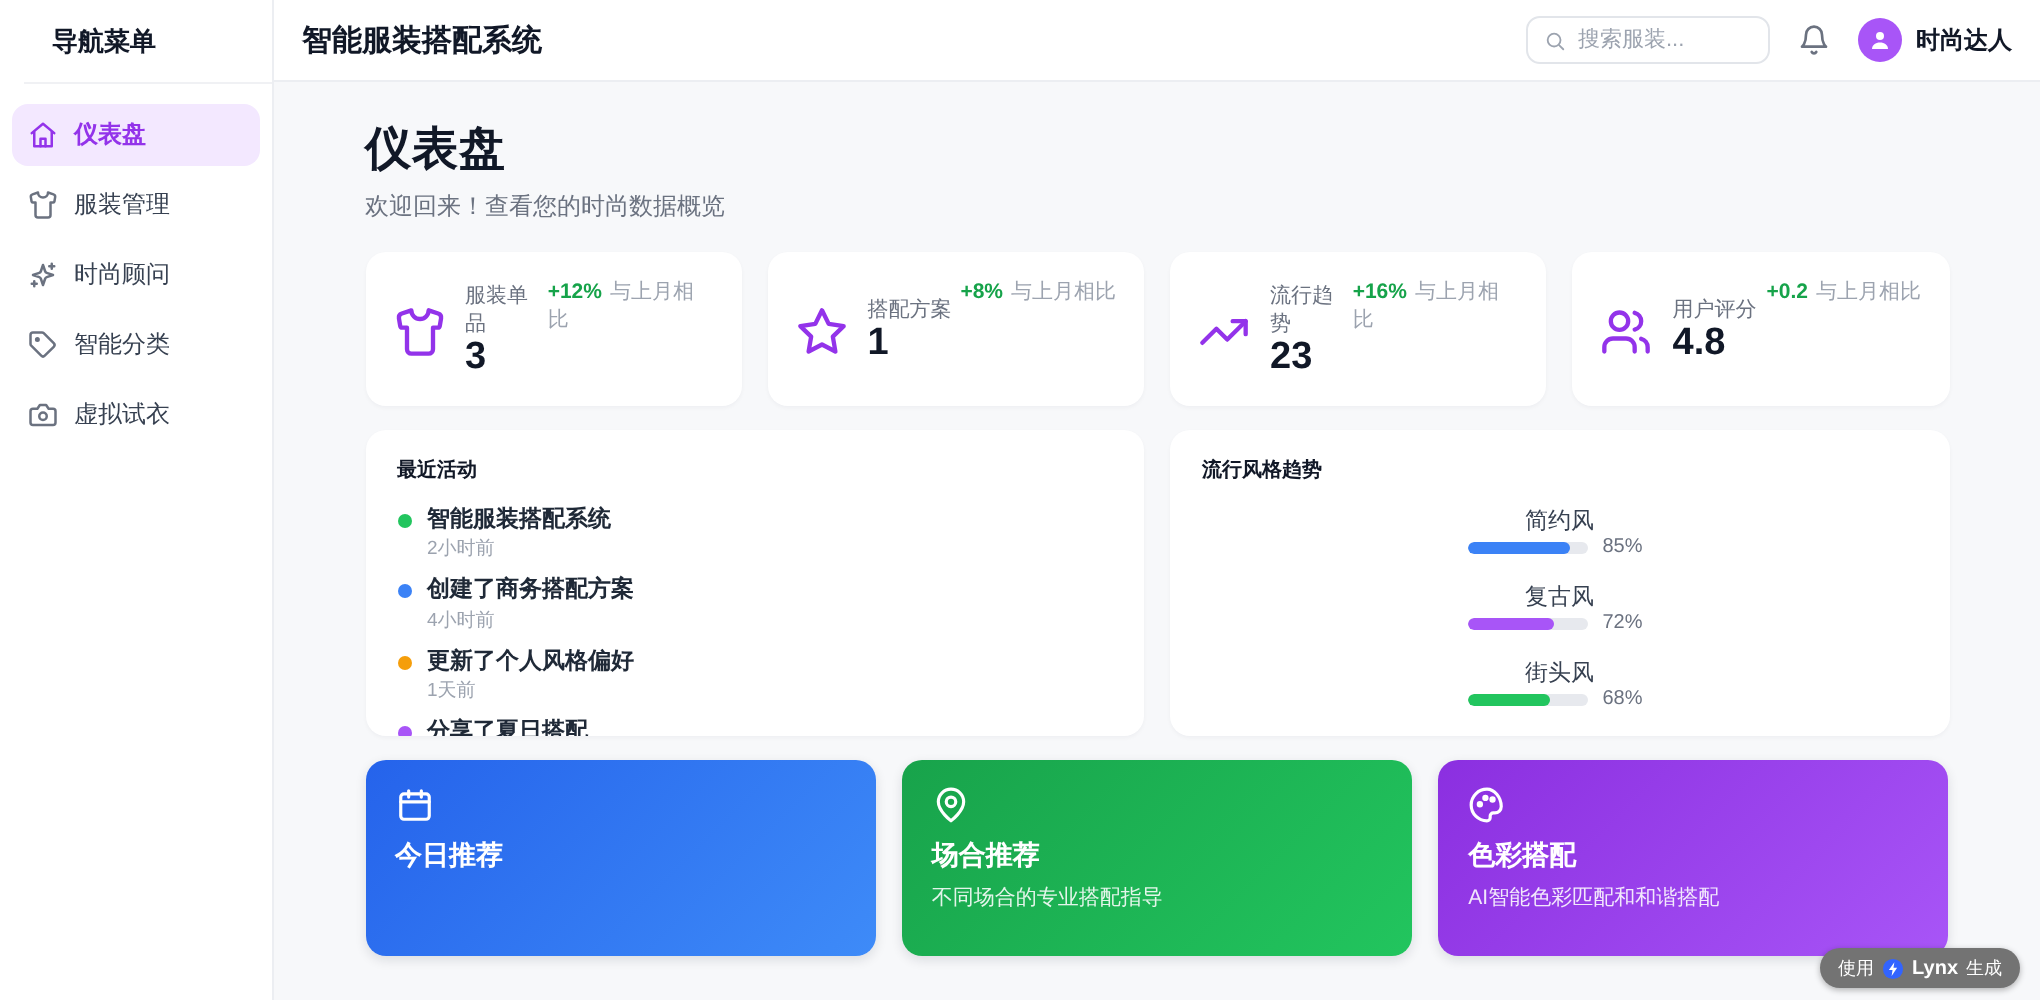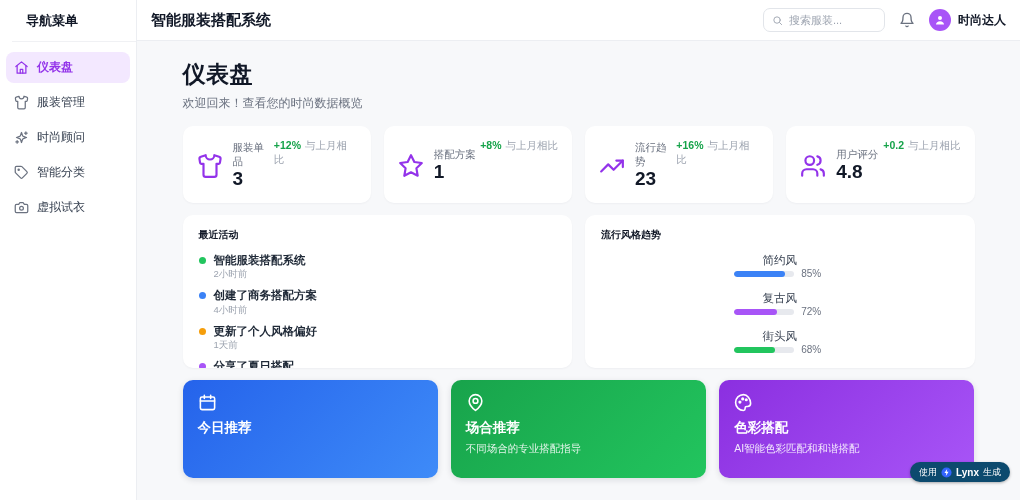--- a/index.html
+++ b/index.html
@@ -105,21 +105,21 @@
     flex:1; border-radius:10px; padding:13px 15px; color:#fff; height:98px;
     cursor:pointer; box-shadow:0 2px 6px rgba(16,24,40,.12);
   }
   .action-icon { width:19px; height:19px; display:block; margin-bottom:7px; }
   .action-icon svg { width:100%; height:100%; }
   .action-title { font-size:13.5px; font-weight:bold; margin-bottom:5px; }
   .action-desc { font-size:10.5px; opacity:.88; }
 
   
   .lynx-badge {
-    position:fixed; right:10px; bottom:18px; background:#0c4a6e; color:#fff;
+    position:fixed; right:10px; bottom:6px; background:#737373; color:#fff;
     border-radius:10px; height:20px; display:flex; align-items:center; gap:4px;
     padding:0 9px; font-size:9px; cursor:pointer; box-shadow:0 1px 3px rgba(0,0,0,.3);
   }
   .lynx-logo { width:11px; height:11px; display:inline-flex; }
   .lynx-brand { font-weight:bold; font-size:10px; }
 </style>
 </head>
 <body>
 
 <div class="app">

